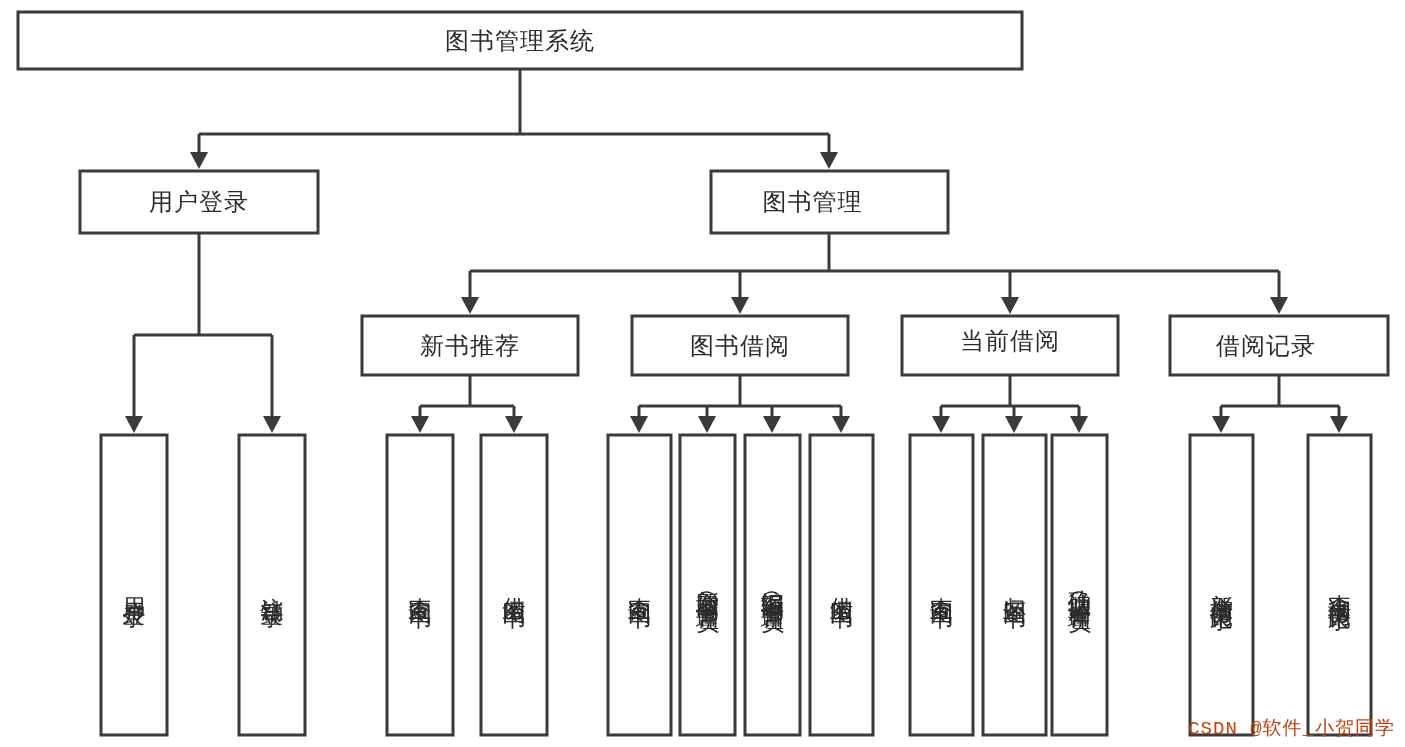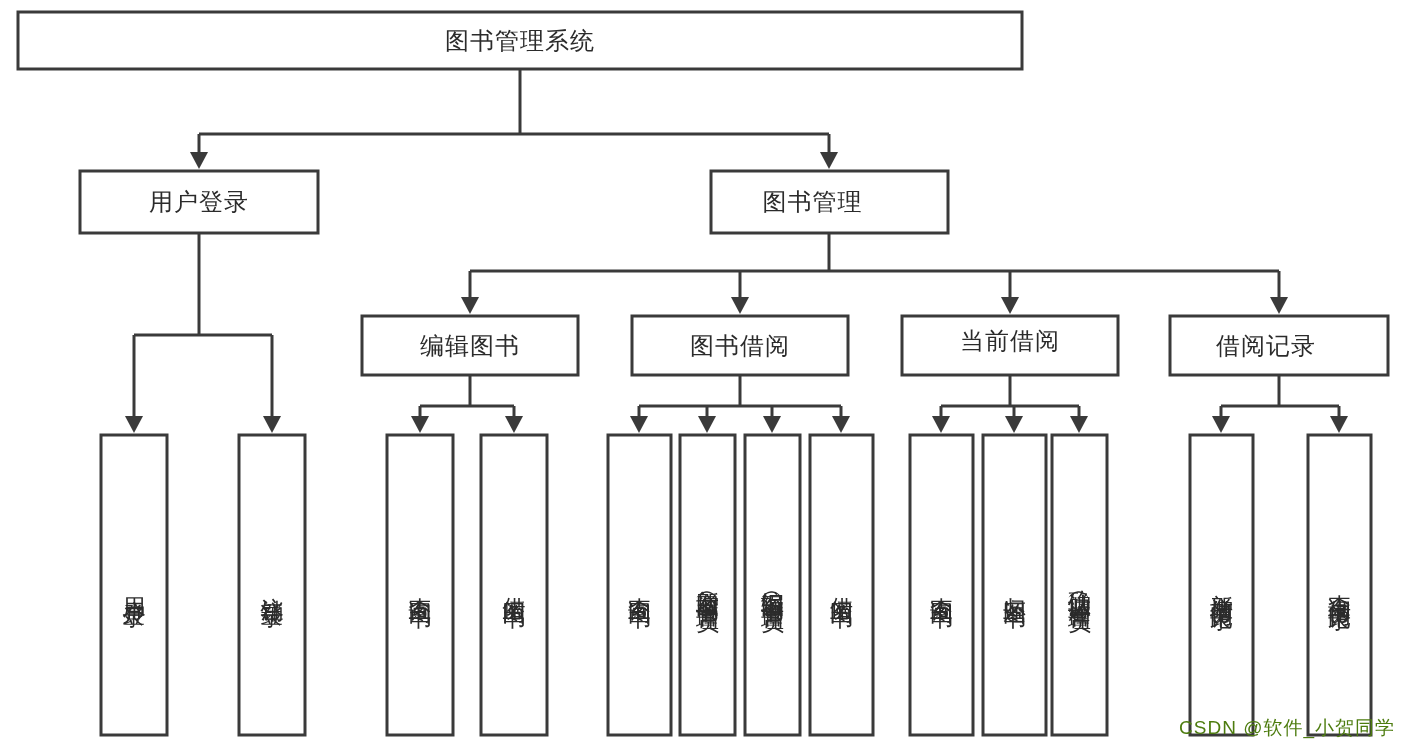--- a/index.html
+++ b/index.html
@@ -72,24 +72,24 @@
     color: #2b2b2b;
     letter-spacing: 1px;
     white-space: nowrap;
     font-family: "DejaVu Sans", "Liberation Sans", sans-serif;
   }
   #watermark {
     position: absolute;
     right: 10px;
     bottom: 6px;
     font-size: 19px;
-    color: #4d7c0f;
+    color: #c2410c;
     letter-spacing: 1px;
     white-space: nowrap;
-    font-family: Liberation Sans, sans-serif;
+    font-family: Liberation Mono, monospace;
     pointer-events: none;
   }
 </style>
 </head>
 <body>
 
 <div id="diagram-root">
 
   <svg id="flow-svg" viewBox="0 0 1405 747" xmlns="http://www.w3.org/2000/svg">
     <g id="connectors-layer">
@@ -188,21 +188,21 @@
       <div class="horiz-text-wrap" style="left: 18px; top: 12px; width: 1004px; height: 57px;">
         <span class="horiz-text">图书管理系统</span>
       </div>
       <div class="horiz-text-wrap" style="left: 80px; top: 171px; width: 238px; height: 62px;">
         <span class="horiz-text">用户登录</span>
       </div>
       <div class="horiz-text-wrap" style="left: 711px; top: 171px; width: 203px; height: 62px;">
         <span class="horiz-text">图书管理</span>
       </div>
       <div class="horiz-text-wrap" style="left: 362px; top: 316px; width: 216px; height: 59px;">
-        <span class="horiz-text">编辑图书</span>
+        <span class="horiz-text">新书推荐</span>
       </div>
       <div class="horiz-text-wrap" style="left: 632px; top: 316px; width: 216px; height: 60px;">
         <span class="horiz-text">图书借阅</span>
       </div>
       <div class="horiz-text-wrap" style="left: 902px; top: 316px; width: 216px; height: 49px;">
         <span class="horiz-text">当前借阅</span>
       </div>
       <div class="horiz-text-wrap" style="left: 1170px; top: 316px; width: 192px; height: 59px;">
         <span class="horiz-text">借阅记录</span>
       </div>

